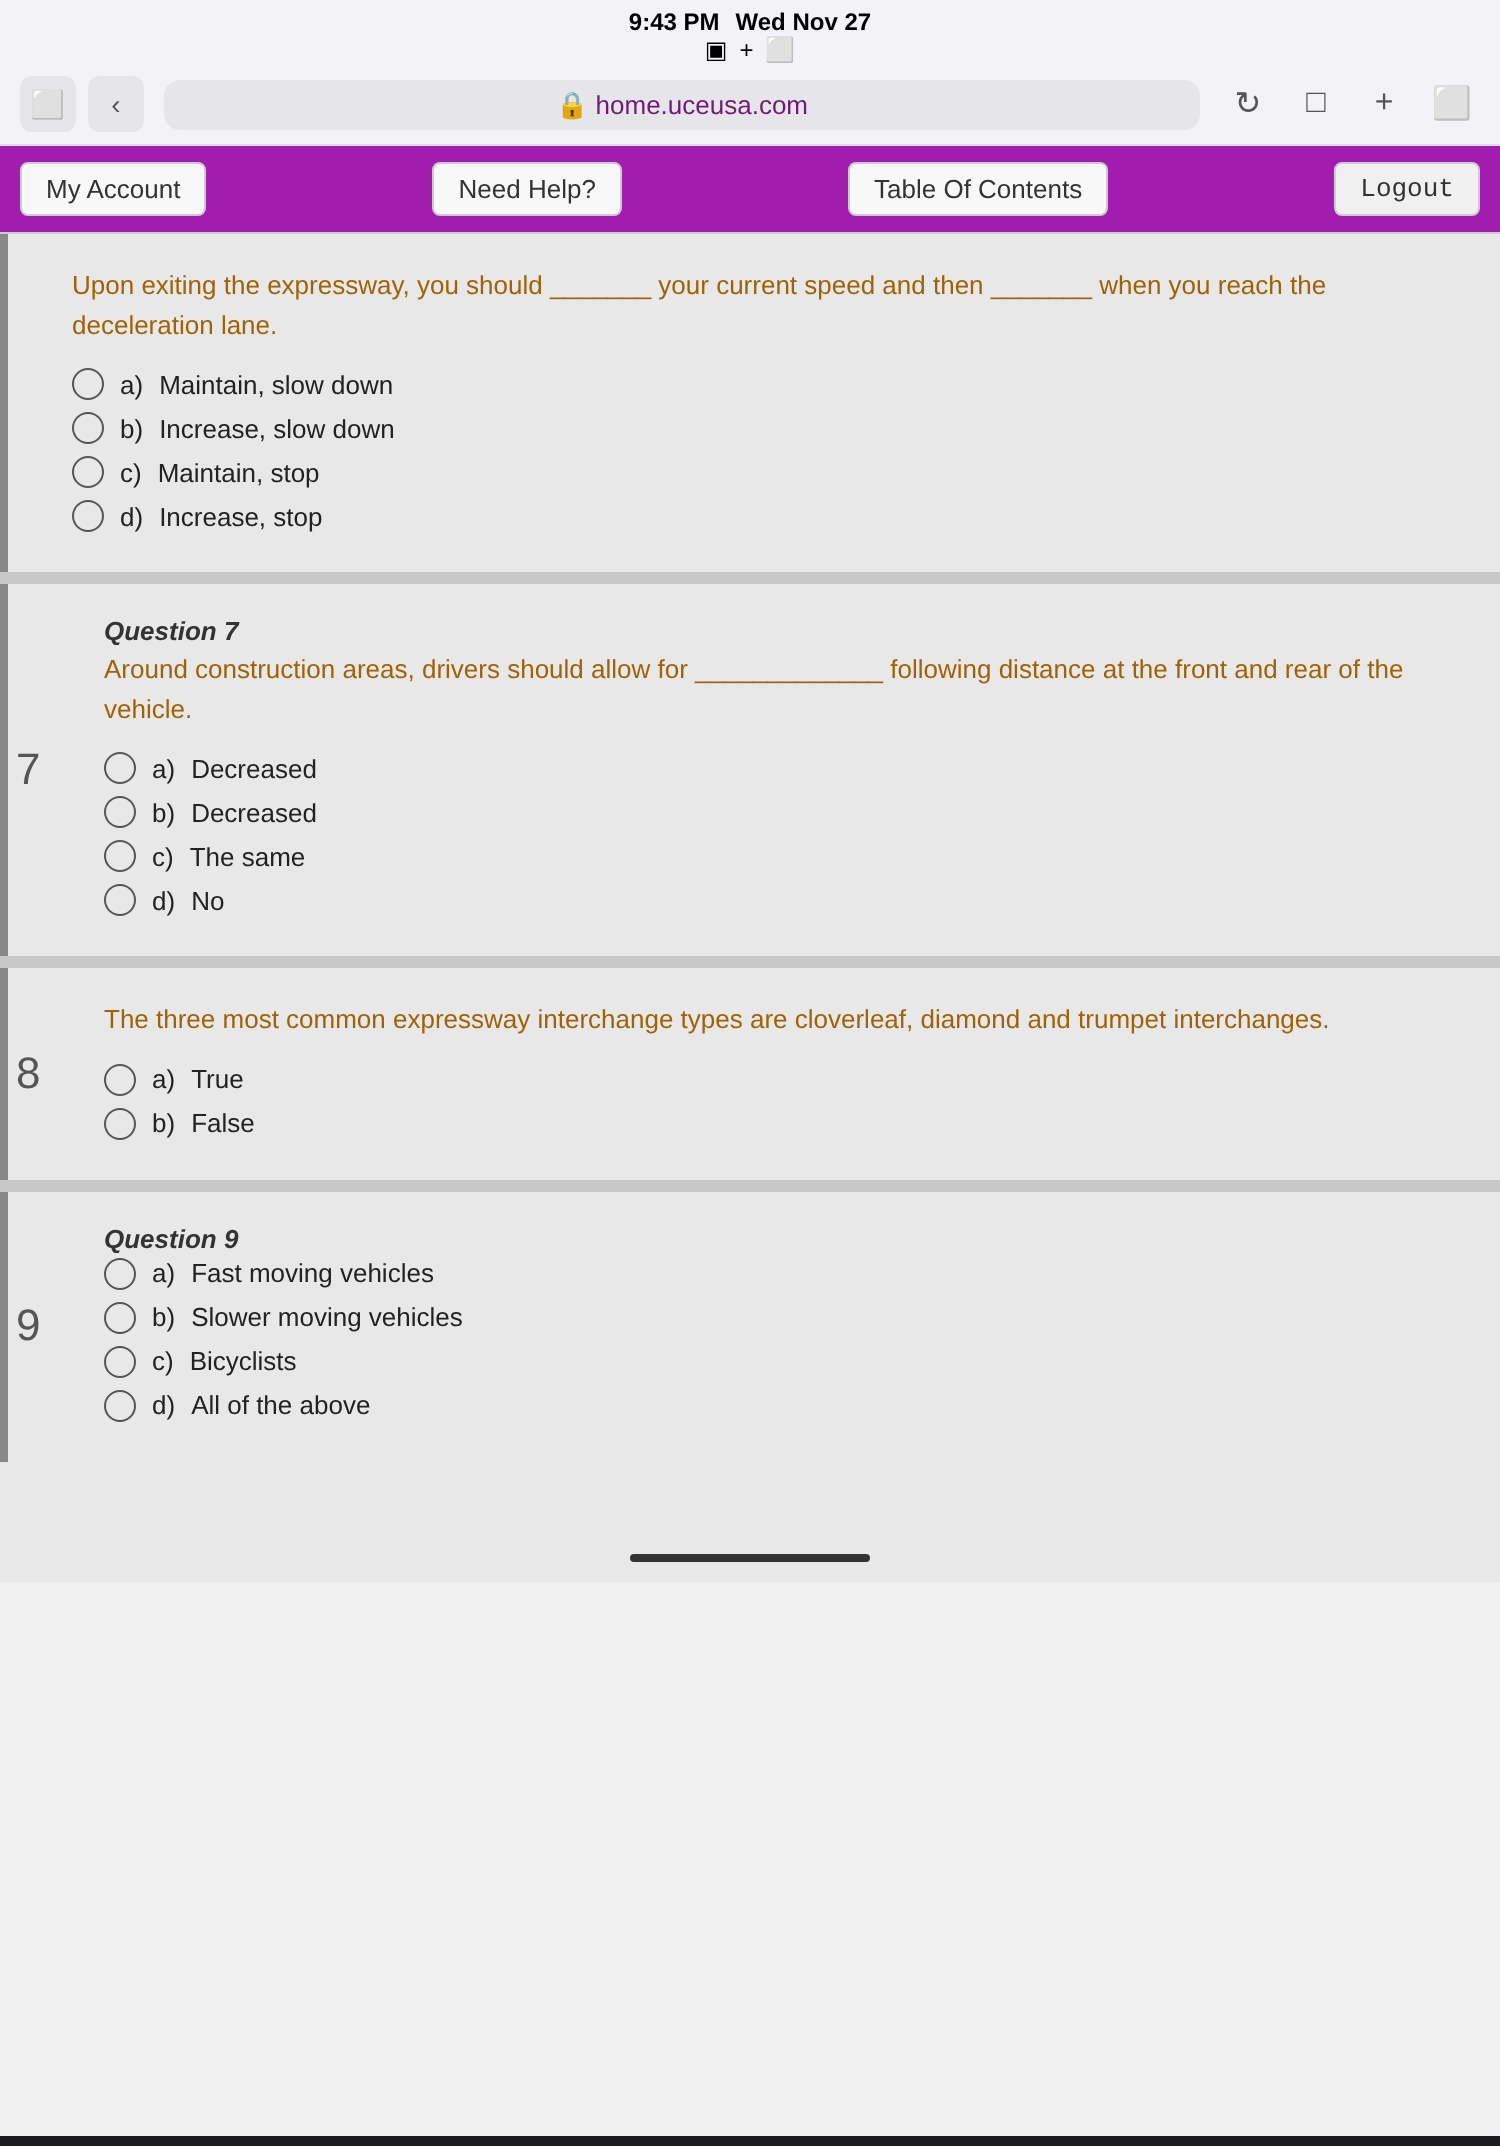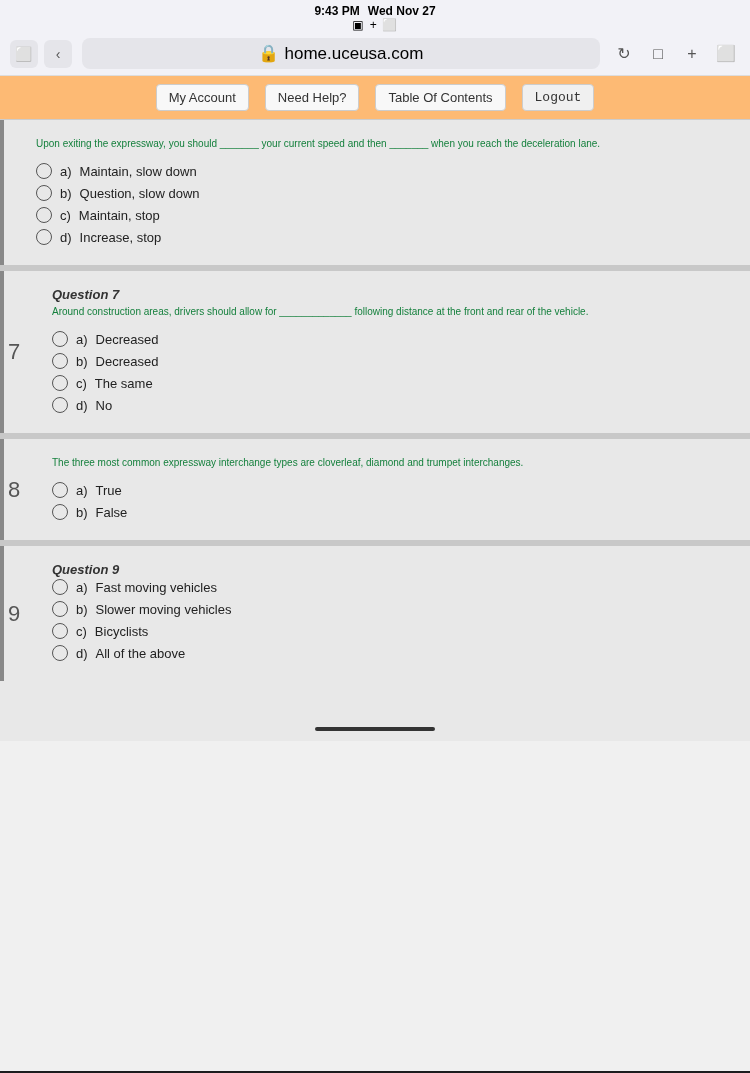--- a/index.html
+++ b/index.html
@@ -74,22 +74,22 @@
       font-size: 14px;
       color: #555;
       cursor: pointer;
     }
 
     .address-bar {
       flex: 1;
       background: #e5e5ea;
       border-radius: 8px;
       padding: 5px 12px;
-      font-size: 17px;
-      color: #000000;
+      font-size: 13px;
+      color: #701a75;
       text-align: center;
     }
 
     .browser-right {
       display: flex;
       align-items: center;
       gap: 6px;
     }
 
     .browser-icon-btn {
@@ -97,24 +97,24 @@
       height: 28px;
       display: flex;
       align-items: center;
       justify-content: center;
       font-size: 16px;
       color: #555;
       cursor: pointer;
     }
 
     .nav-bar {
-      background: #fdba74;
+      background: #a21caf;
       border-bottom: 1px solid #ccc;
       display: flex;
-      justify-content: center;
+      justify-content: space-between;
       padding: 8px 10px;
       gap: 16px;
     }
 
     .nav-btn {
       padding: 5px 12px;
       border: 1px solid #ccc;
       border-radius: 4px;
       font-size: 13px;
       color: #333;
@@ -166,22 +166,22 @@
       font-size: 22px;
       font-weight: 300;
       color: #555;
     }
 
     .question-content {
       padding-left: 16px;
     }
 
     .question-text {
-      font-size: 10px;
-      color: #15803d;
+      font-size: 13px;
+      color: #a16207;
       line-height: 1.5;
       margin-bottom: 12px;
     }
 
     .options-list {
       list-style: none;
       display: flex;
       flex-direction: column;
       gap: 6px;
     }
@@ -261,21 +261,21 @@
         <p class="question-text">Upon exiting the expressway, you should _______ your current speed and then _______ when you reach the deceleration lane.</p>
         <ul class="options-list">
           <li class="option-item">
             <span class="radio-circle"></span>
             <span>a)</span>
             <span>Maintain, slow down</span>
           </li>
           <li class="option-item">
             <span class="radio-circle"></span>
             <span>b)</span>
-            <span>Question, slow down</span>
+            <span>Increase, slow down</span>
           </li>
           <li class="option-item">
             <span class="radio-circle"></span>
             <span>c)</span>
             <span>Maintain, stop</span>
           </li>
           <li class="option-item">
             <span class="radio-circle"></span>
             <span>d)</span>
             <span>Increase, stop</span>

